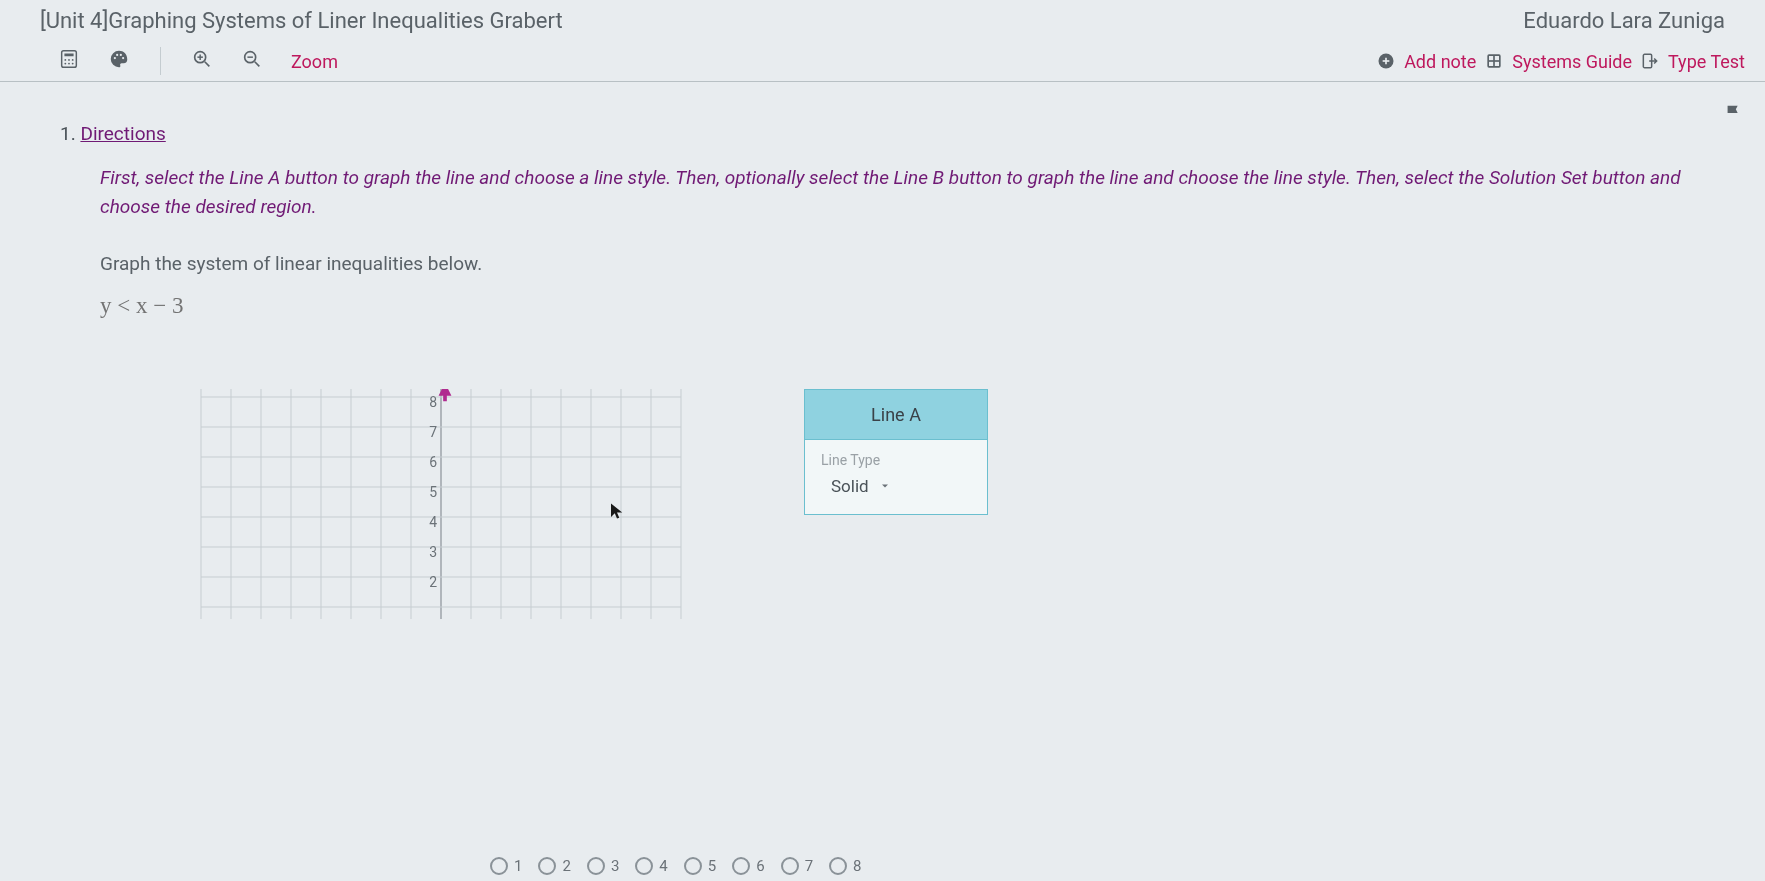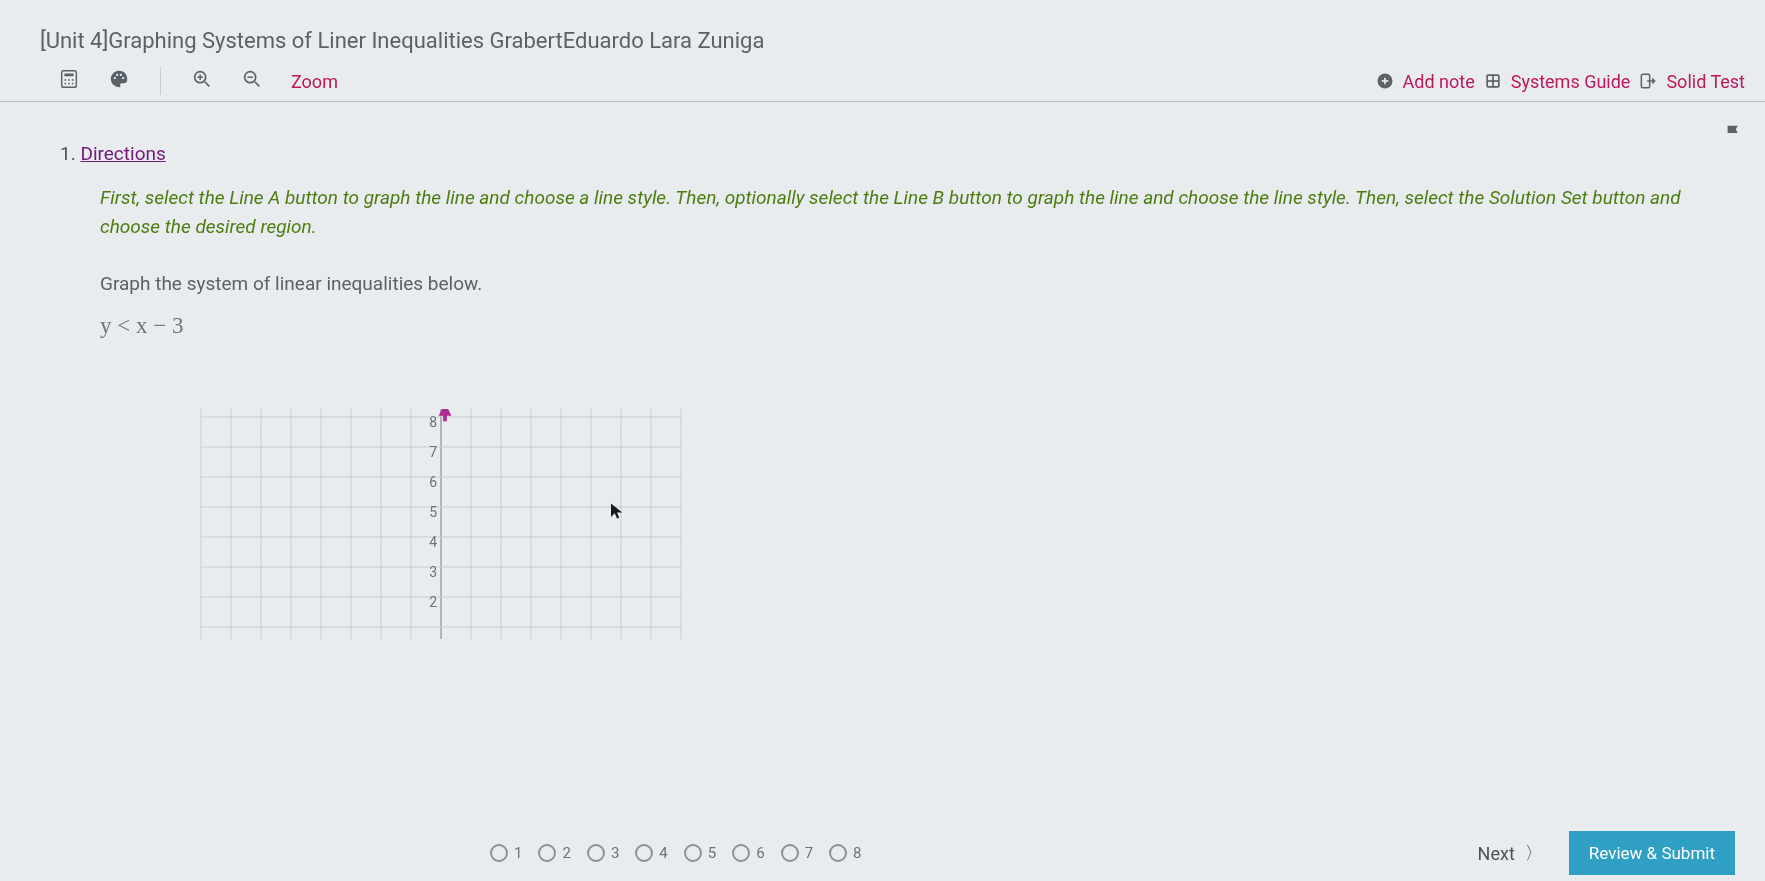--- a/index.html
+++ b/index.html
@@ -1,40 +1,40 @@
 <!DOCTYPE html>
 <html><head>
 <meta charset="utf-8">
 <style>
 * { margin: 0; padding: 0; box-sizing: border-box; }
 body { font-family: -apple-system, BlinkMacSystemFont, "Segoe UI", Roboto, Arial, sans-serif; background: #e8ecef; color: #4a5258; width: 1765px; height: 881px; overflow: hidden; position: relative; }
 
 
-.title-row { display: flex; justify-content: flex-start; align-items: center; padding: 8px 40px 8px 40px; font-size: 22px; color: #5a6268; margin-top: 20px; }
+.title-row { display: flex; justify-content: space-between; align-items: center; padding: 8px 40px 8px 40px; font-size: 22px; color: #5a6268; }
 .title-left { font-weight: 400; }
 .title-right { font-weight: 400; }
 
 
 .toolbar { display: flex; justify-content: space-between; align-items: center; padding: 6px 20px 6px 58px; border-bottom: 1px solid #b8c0c4; font-size: 18px; color: #be185d; }
 .toolbar-left { display: flex; align-items: center; gap: 28px; }
 .toolbar-right { display: flex; align-items: center; gap: 8px; }
 .tb-item { display: flex; align-items: center; gap: 8px; cursor: pointer; }
 .tb-item svg { width: 20px; height: 20px; fill: #5a6268; }
 .icon-btn svg { width: 22px; height: 22px; fill: #5a6268; }
 .divider { width: 1px; height: 28px; background: #c4ccd0; margin: 0 2px; }
 
 
 .content { padding: 40px 50px 0 60px; position: relative; }
 .flag-corner { position: absolute; top: 20px; right: 20px; }
 .flag-corner svg { width: 22px; height: 22px; fill: #5a6268; }
 
 .q-number { font-size: 19px; color: #4a5258; }
 .q-number a { color: #701a75; text-decoration: underline; }
 
-.directions { margin: 18px 0 0 40px; font-size: 19px; font-style: italic; color: #4d7c0f; line-height: 1.55; padding-right: 10px; }
+.directions { margin: 18px 0 0 40px; font-size: 19px; font-style: italic; color: #701a75; line-height: 1.55; padding-right: 10px; }
 
 .prompt { margin: 30px 0 8px 40px; font-size: 19px; color: #5a6268; }
 
 .eqn { margin: 18px 0 0 40px; font-size: 23px; font-family: "Cambria Math", "STIX", serif; color: #737373; }
 .eqn.second { margin-top: 58px; }
 
 
 .work-row { display: flex; align-items: flex-start; margin: 70px 0 0 118px; gap: 100px; }
 
 .graph-wrap { position: relative; width: 526px; height: 230px; overflow: hidden; }
@@ -131,21 +131,21 @@
           <rect x="6" y="13" width="5" height="5" fill="#e8ecef"></rect>
           <rect x="13" y="13" width="5" height="5" fill="#e8ecef"></rect>
         </svg>
       <span>Systems Guide</span>
     </span>
     <span class="tb-item">
       <svg viewBox="0 0 24 24">
           <rect x="4" y="4" width="10" height="16" rx="1.5" fill="none" stroke="#5a6268" stroke-width="1.8"></rect>
           <path d="M11 12h9M17 9l3 3-3 3" fill="none" stroke="#5a6268" stroke-width="1.8"></path>
         </svg>
-      <span>Solid Test</span>
+      <span>Type Test</span>
     </span>
   </div>
 </div>
 
 <div class="content">
   <div class="flag-corner">
     <svg viewBox="0 0 24 24">
         <path d="M5 3v18M5 4h11l-2 4 2 4H5" fill="#5a6268"></path>
       </svg>
   </div>
@@ -206,20 +206,32 @@
         <div>3</div>
         <div>2</div>
       </div>
       <div class="arrow-up">
         <svg viewBox="0 0 24 24">
             <path d="M12 2L5 16h5v6h4v-6h5z"></path>
           </svg>
       </div>
     </div>
 
+    <div class="line-panel">
+      <div class="line-panel-head">Line A</div>
+      <div class="line-panel-body">
+        <div class="lp-label">Line Type</div>
+        <div class="lp-select">
+          <span>Solid</span>
+          <svg viewBox="0 0 24 24">
+              <path d="M6 9l6 6 6-6z"></path>
+            </svg>
+        </div>
+      </div>
+    </div>
   </div>
 </div>
 
 <div class="cursor-ov">
   <svg viewBox="0 0 24 24">
       <path d="M4 2l0 18 5-5 3 7 3-1-3-7 7 0z"></path>
     </svg>
 </div>
 
 <div class="footer">
@@ -250,20 +262,13 @@
       </div>
     <div class="q-nav-item">
         <span class="circ"></span>
         <span>7</span>
       </div>
     <div class="q-nav-item">
         <span class="circ"></span>
         <span>8</span>
       </div>
   </div>
-  <div class="footer-right">
-    <div class="next-btn">
-      <span>Next</span>
-        <span>〉</span>
-    </div>
-    <div class="review-btn">Review &amp; Submit</div>
-  </div>
 </div>
 
 </body></html>

